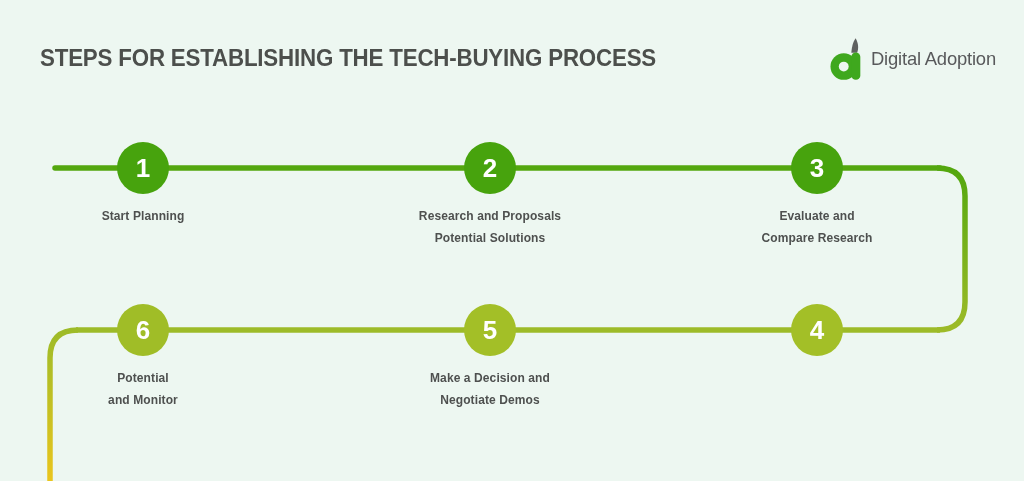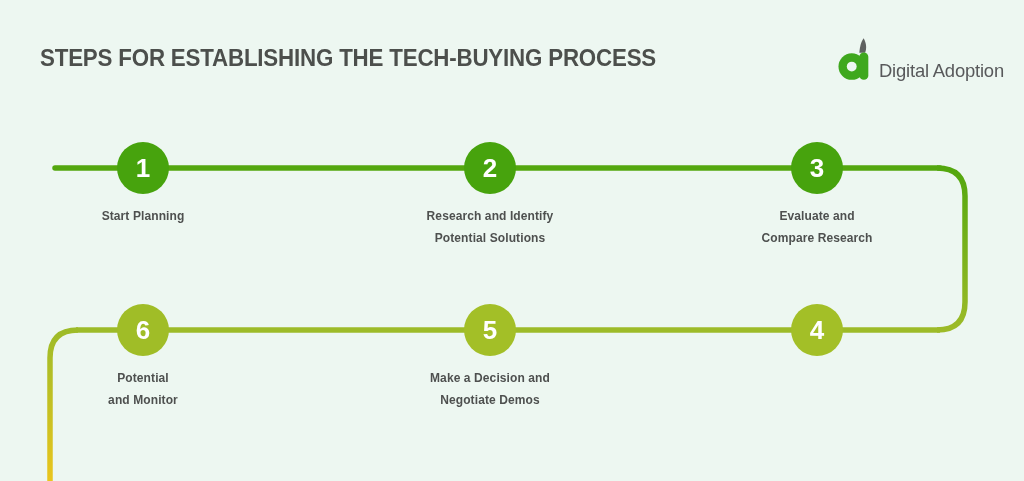--- a/index.html
+++ b/index.html
@@ -13,22 +13,22 @@
   .page-title{
     position:absolute;left:40px;top:44px;
     font-size:24px;font-weight:800;
     letter-spacing:-0.2px;
     color:#4c4f4c;
     transform:scaleX(0.93);
     transform-origin:left top;
     white-space:nowrap;
   }
   .logo{
-    position:absolute;right:16px;top:36px;
-    display:flex;align-items:flex-end;gap:5px;
+    position:absolute;right:24px;top:36px;
+    display:flex;align-items:center;gap:5px;
     height:46px;
   }
   .logo svg{display:block;}
   .logo-text{
     font-size:19px;color:#58595b;font-weight:500;
     letter-spacing:-0.2px;
     transform:scaleX(0.97);transform-origin:left center;
     white-space:nowrap;
   }
   svg.snake{position:absolute;left:0;top:0;z-index:1;}
@@ -95,21 +95,21 @@
     <div class="circle" style="background: rgb(71, 163, 13);">
       <span>1</span>
     </div>
     <div class="label">Start Planning</div>
   </div>
 
   <div class="step s2">
     <div class="circle" style="background: rgb(71, 163, 13);">
       <span>2</span>
     </div>
-    <div class="label">Research and Identify
+    <div class="label">Research and Proposals
 Potential Solutions</div>
   </div>
 
   <div class="step s3">
     <div class="circle" style="background: rgb(71, 163, 13);">
       <span>3</span>
     </div>
     <div class="label">Evaluate and
 Compare Research</div>
   </div>

